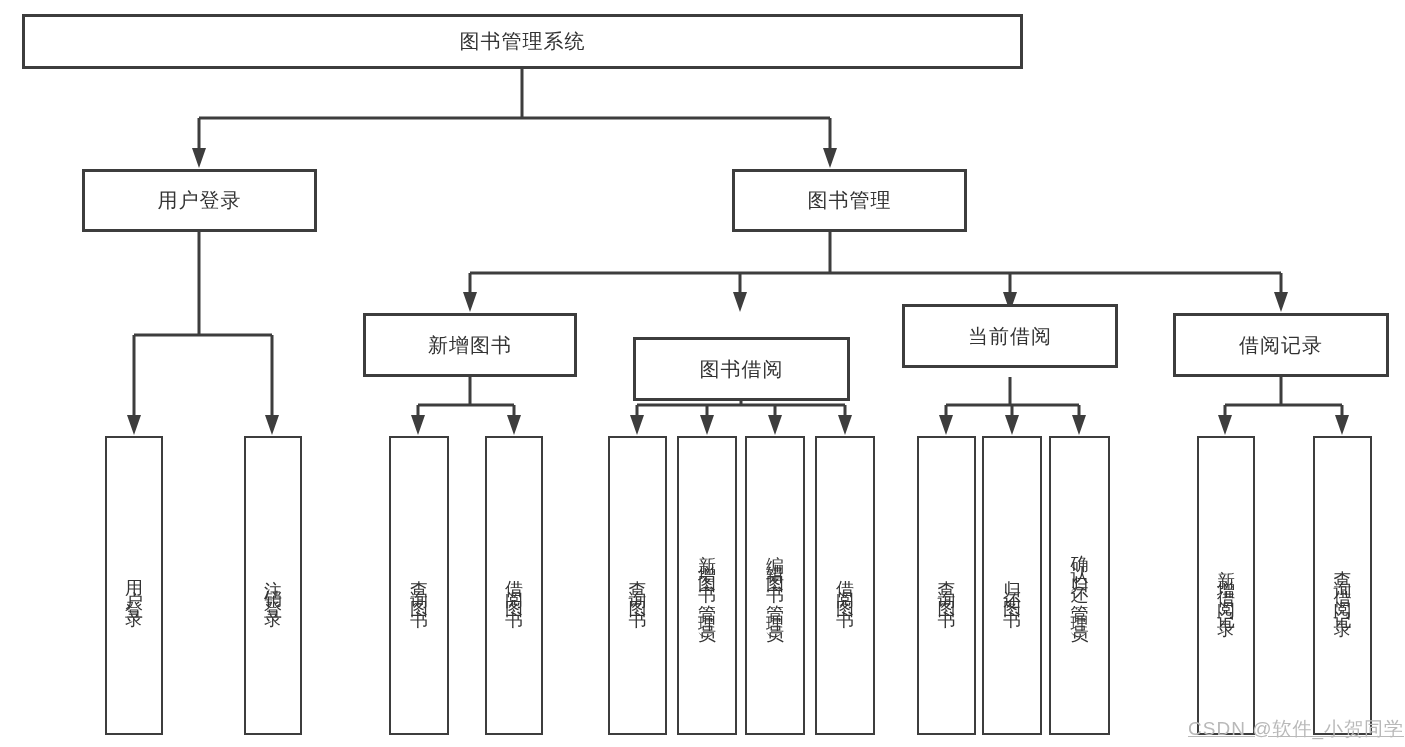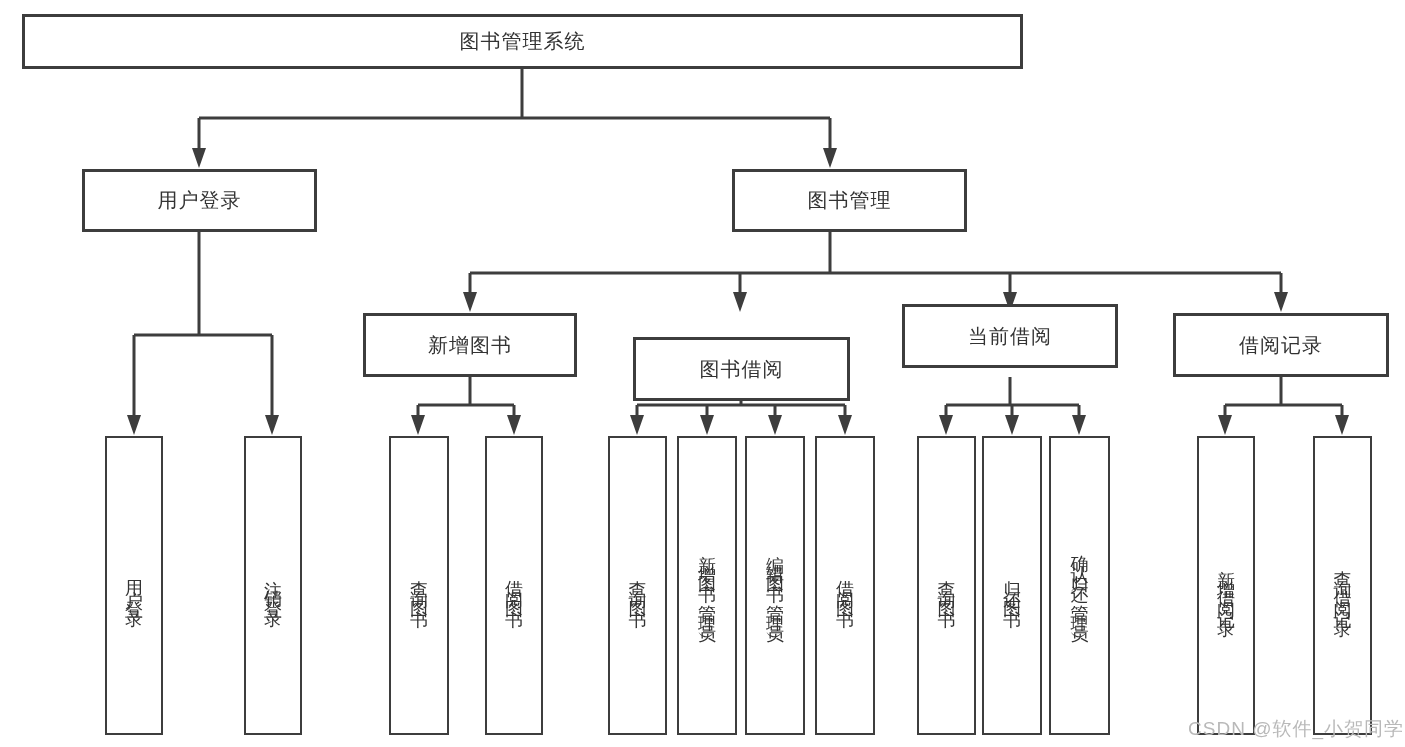--- a/index.html
+++ b/index.html
@@ -52,20 +52,21 @@
   }
   .watermark {
     position: absolute;
     right: 1px;
     bottom: 5px;
     font-size: 19px;
     color: #b9b9b9;
     letter-spacing: 1px;
     white-space: nowrap;
     z-index: 5;
+    text-decoration: underline;
   }
 </style>
 </head>
 <body>
 
 <div class="canvas">
 
   <svg class="connectors" viewBox="0 0 1405 747" xmlns="http://www.w3.org/2000/svg">
     <path fill="none" stroke="#3d3d3d" stroke-width="3" d="
       M522 69 V118

